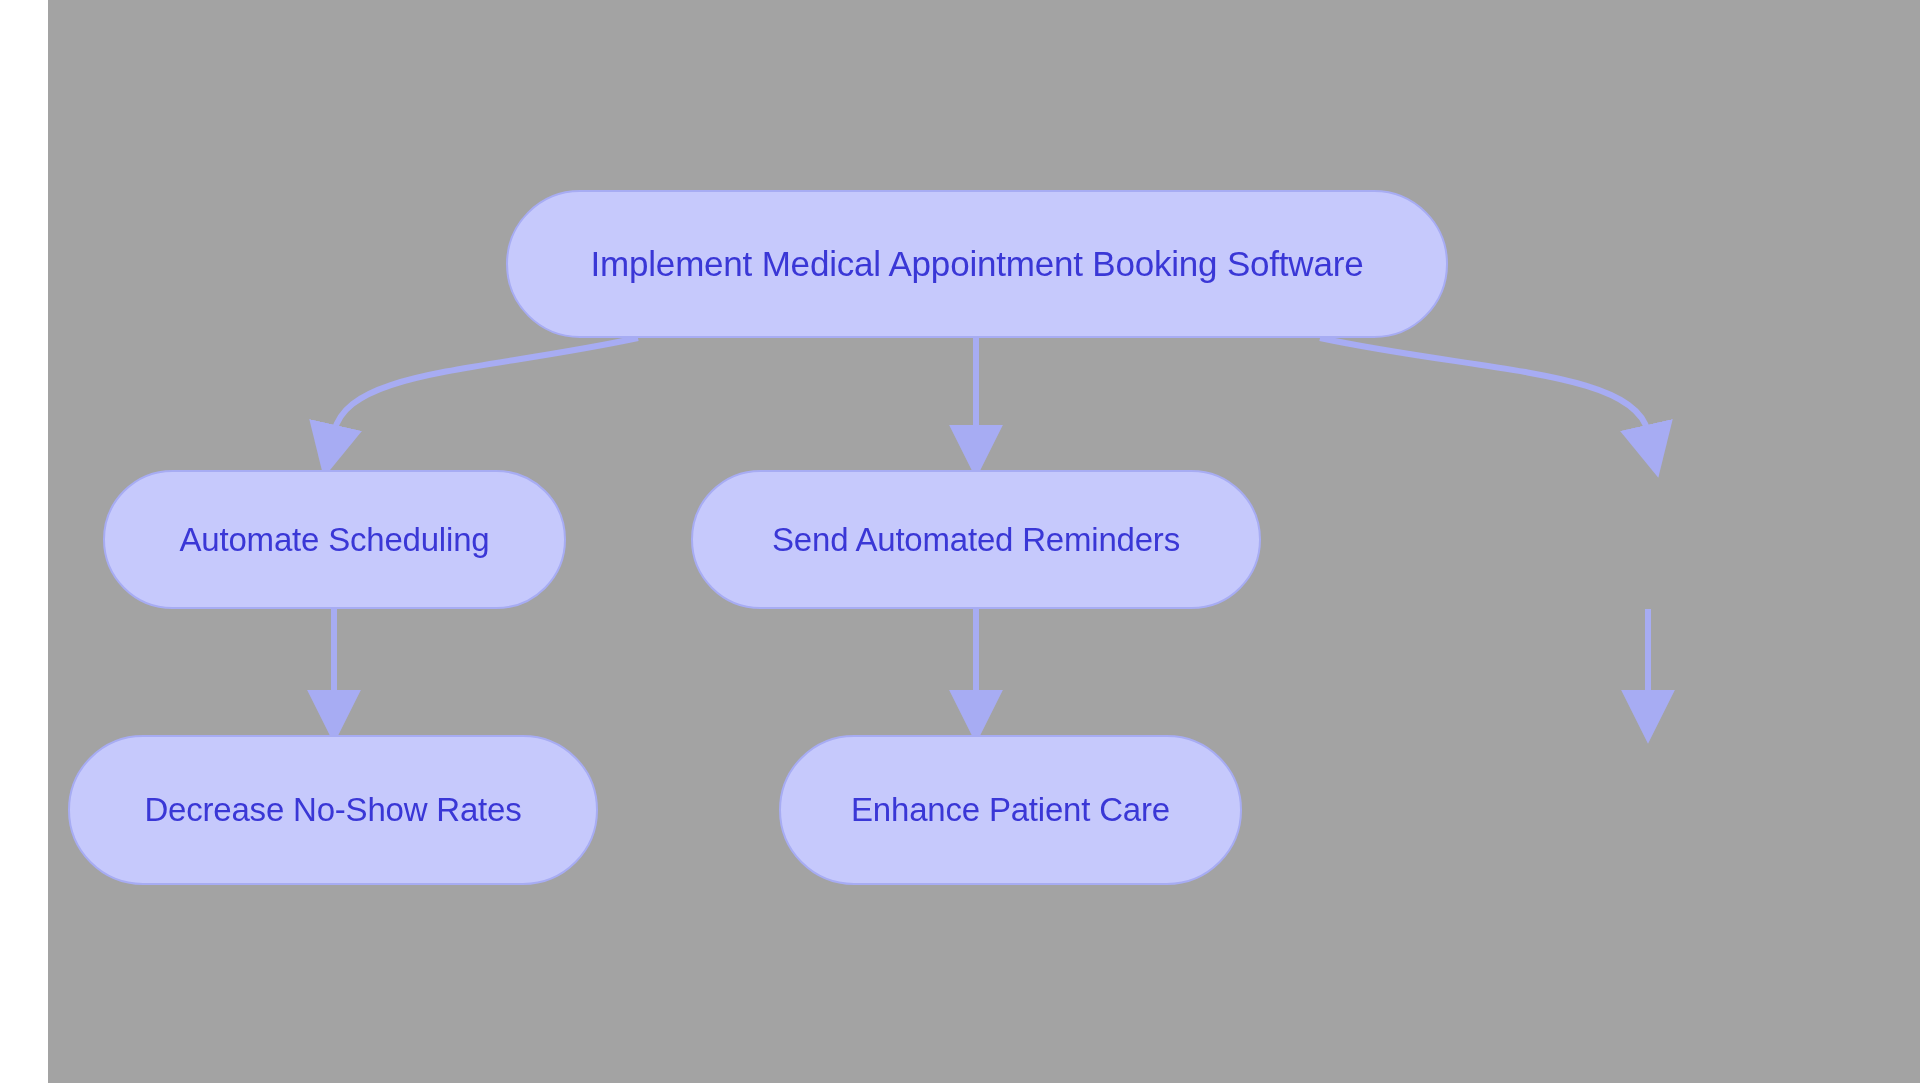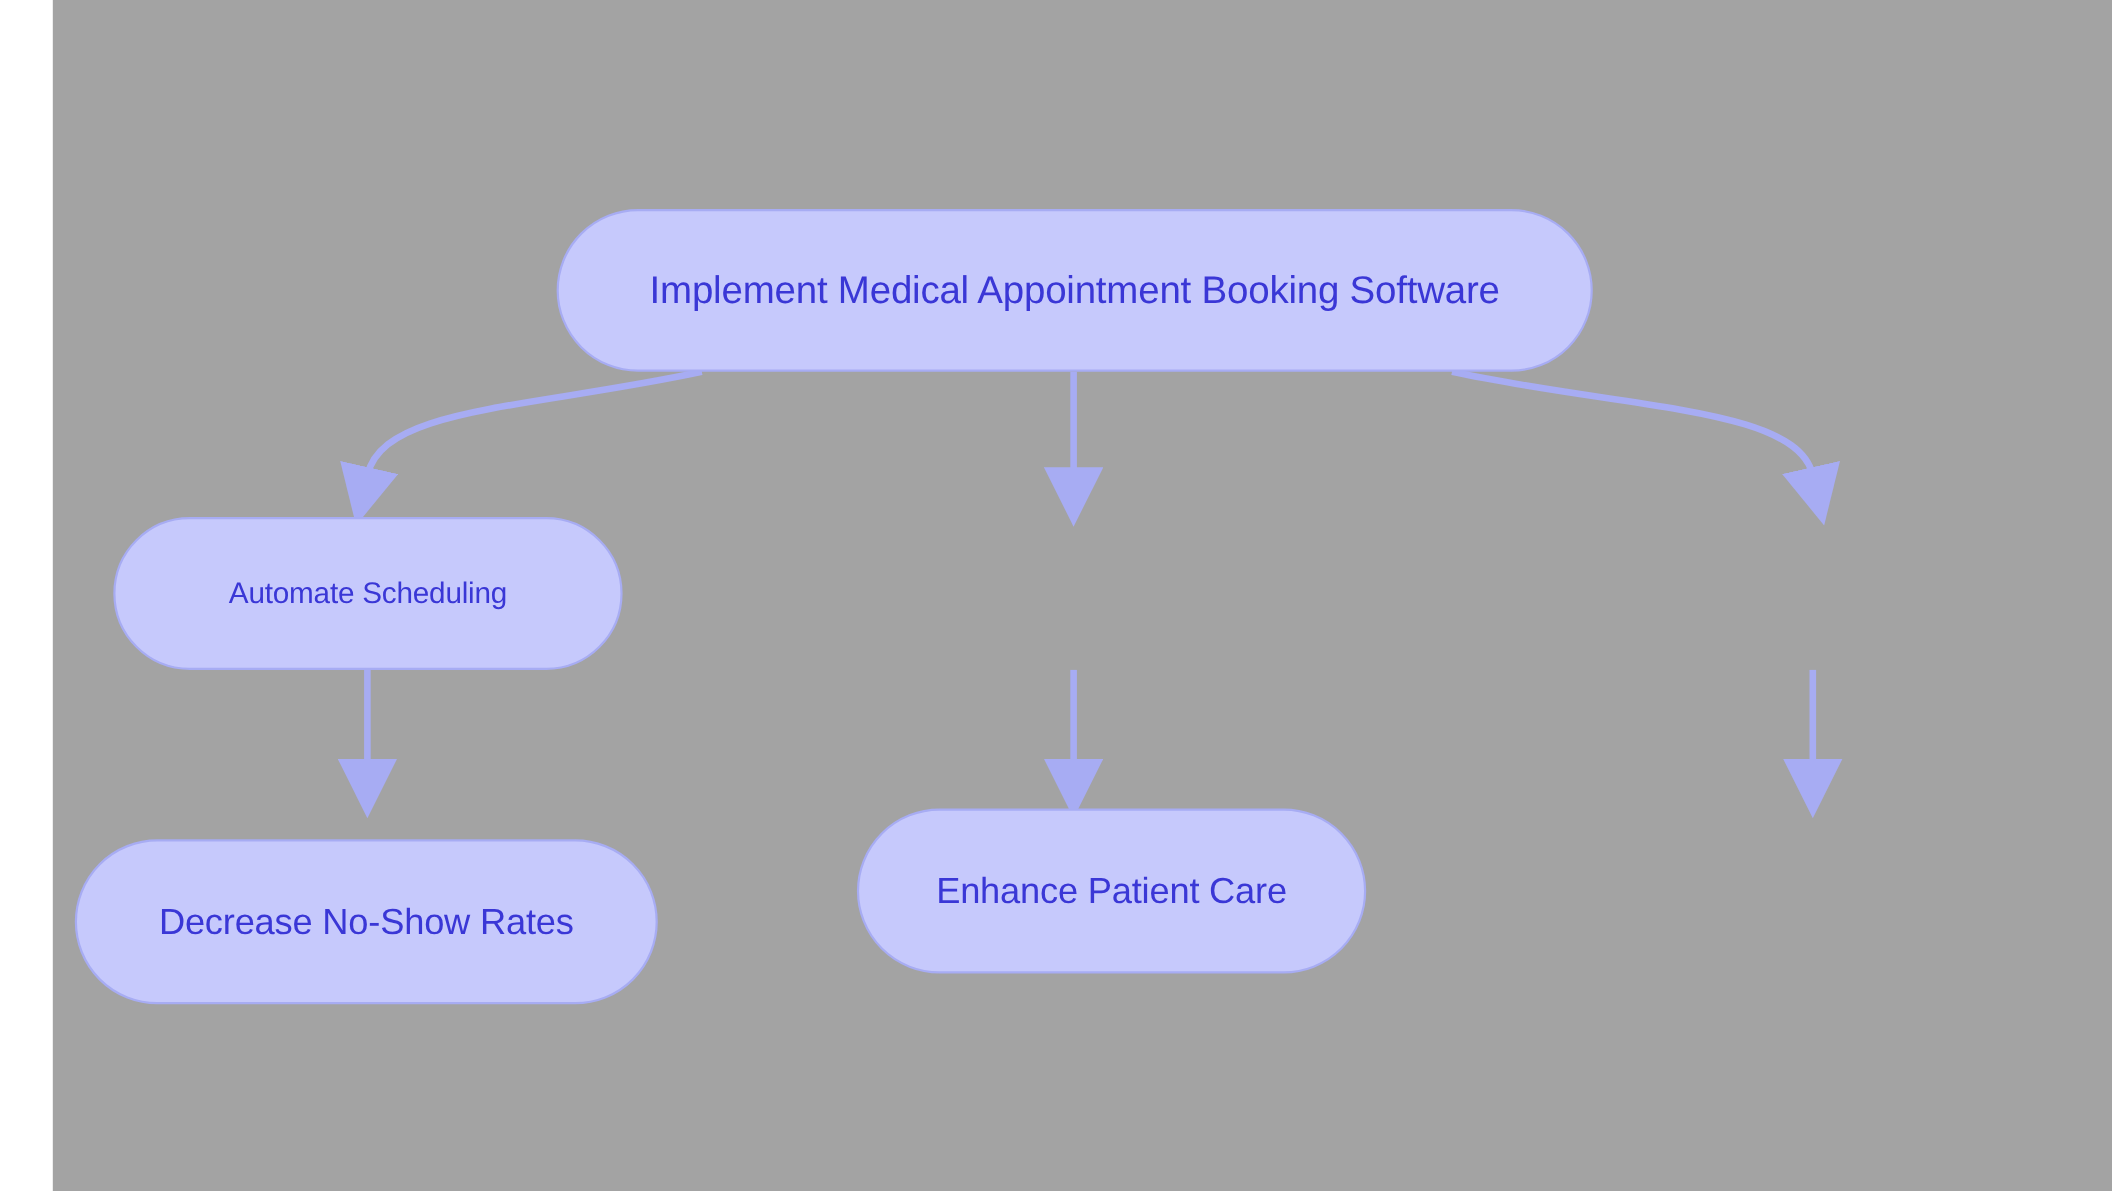--- a/index.html
+++ b/index.html
@@ -43,21 +43,21 @@
   }
   .node-label {
     color: #3a37d6;
     font-family: "Liberation Sans", sans-serif;
     font-weight: 400;
     line-height: 1.15;
     white-space: nowrap;
     letter-spacing: -0.2px;
   }
   .node-root .node-label { font-size: 35px; }
-  .node-mid  .node-label { font-size: 27px; }
+  .node-mid  .node-label { font-size: 33px; }
   .node-leaf .node-label { font-size: 33px; }
 </style>
 </head>
 <body>
 
 <div id="diagram-canvas">
 
   <svg id="edge-layer" viewBox="0 0 1920 1083" width="1920" height="1083" xmlns="http://www.w3.org/2000/svg">
     <defs>
       <marker id="arrowhead" markerWidth="10" markerHeight="9" refX="1.2" refY="4.5" orient="auto" markerUnits="strokeWidth">
@@ -79,23 +79,26 @@
   </svg>
 
   <div class="node node-root" style="left:458px; top:190px; width:942px; height:148px;">
     <span class="node-label">Implement Medical Appointment Booking Software</span>
   </div>
 
   <div class="node node-mid" style="left:55px; top:470px; width:463px; height:139px;">
     <span class="node-label">Automate Scheduling</span>
   </div>
 
+  <div class="node node-mid" style="left:643px; top:470px; width:570px; height:139px;">
+    <span class="node-label">Send Automated Reminders</span>
+  </div>
 
 
-  <div class="node node-leaf" style="left:20px; top:763px; width:530px; height:150px;">
+  <div class="node node-leaf" style="left:20px; top:735px; width:530px; height:150px;">
     <span class="node-label">Decrease No-Show Rates</span>
   </div>
 
   <div class="node node-leaf" style="left:731px; top:735px; width:463px; height:150px;">
     <span class="node-label">Enhance Patient Care</span>
   </div>
 
 
 </div>
 

